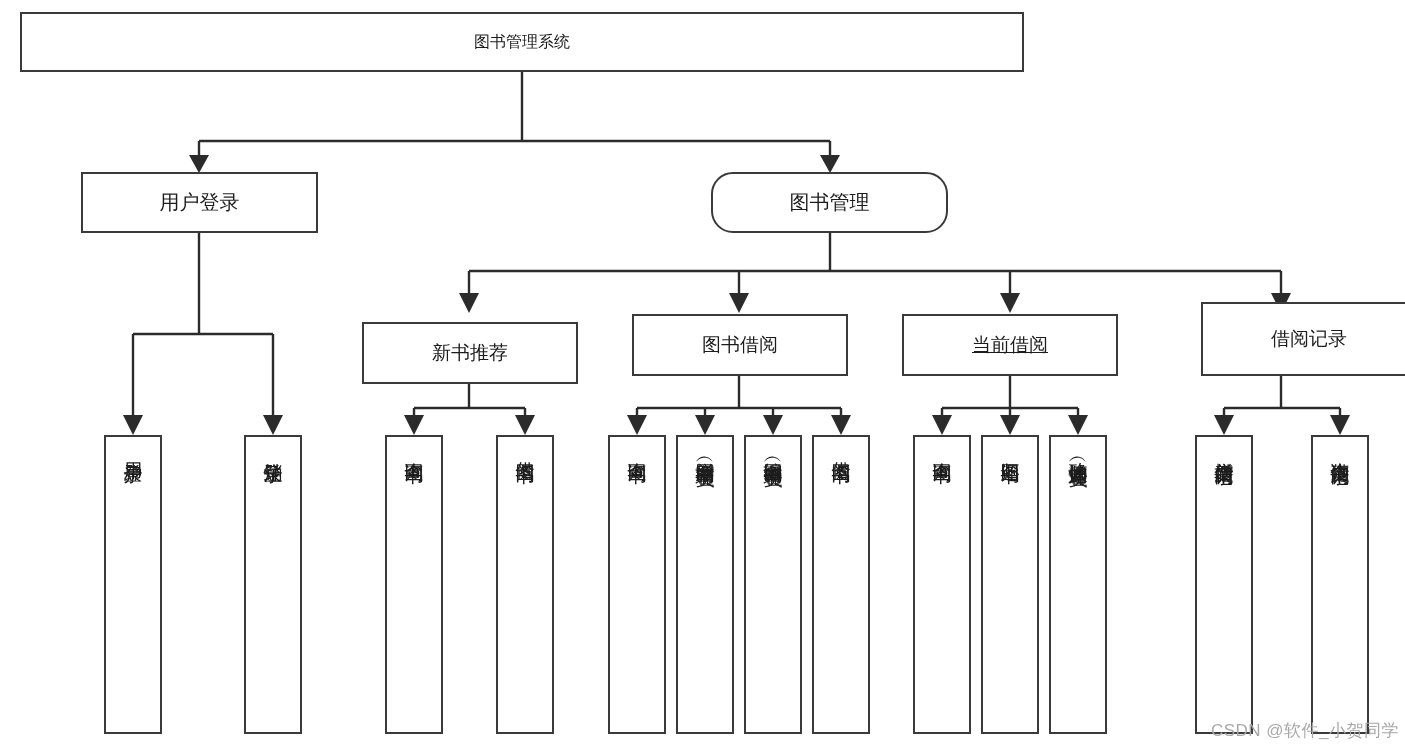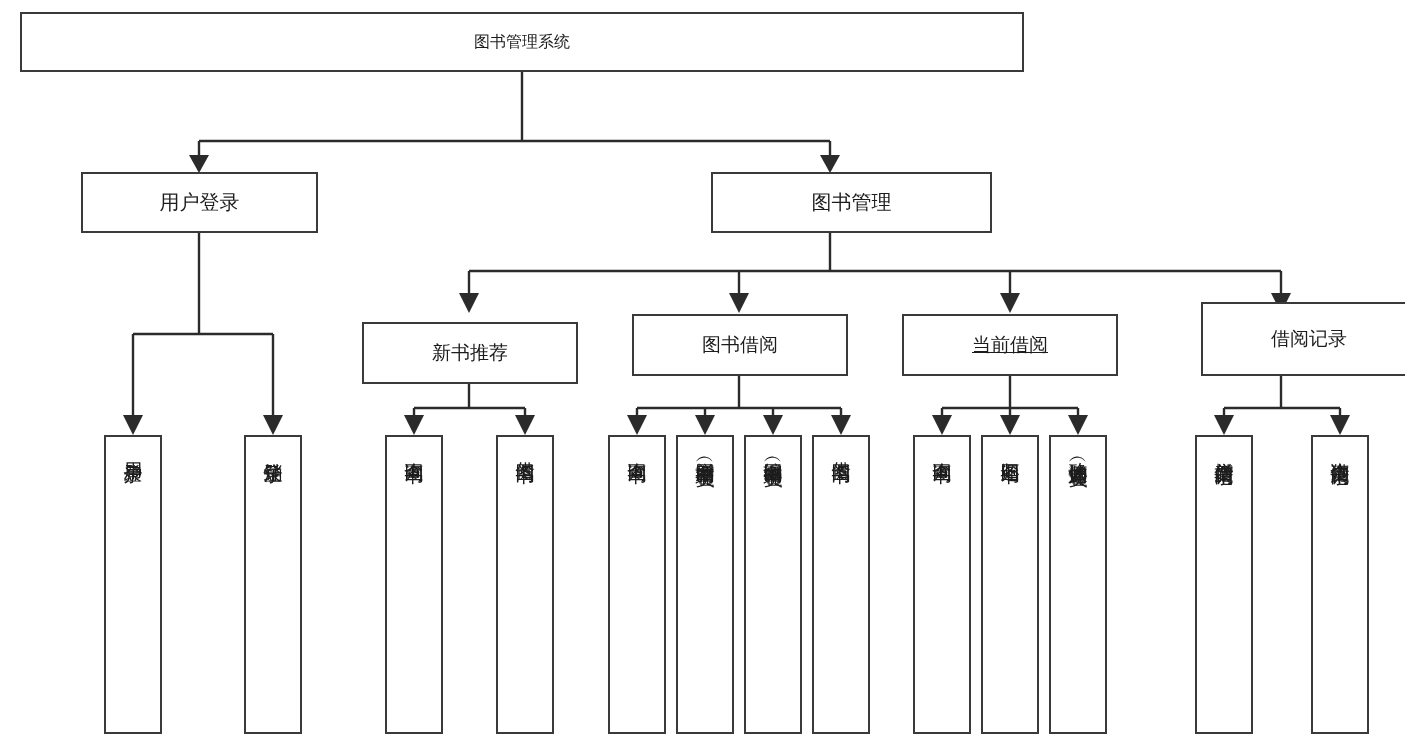--- a/index.html
+++ b/index.html
@@ -152,21 +152,21 @@
     <polygon points="1330,415 1350,415 1340,435"></polygon>
   </svg>
 
   <div class="node root" style="left:20px; top:12px; width:1004px; height:60px;">
     <span>图书管理系统</span>
   </div>
 
   <div class="node level2" style="left:81px; top:172px; width:237px; height:61px;">
     <span>用户登录</span>
   </div>
-  <div class="node level2" style="left:711px; top:172px; width:281px; height:61px;">
+  <div class="node level2" style="left:711px; top:172px; width:237px; height:61px;border-radius:22px;">
     <span>图书管理</span>
   </div>
 
   <div class="node level3" style="left:362px; top:314px; width:216px; height:62px;margin-top:8px;">
     <span>新书推荐</span>
   </div>
   <div class="node level3" style="left:632px; top:314px; width:216px; height:62px;">
     <span>图书借阅</span>
   </div>
   <div class="node level3" style="left:902px; top:314px; width:216px; height:62px;text-decoration:underline;">
@@ -213,14 +213,15 @@
     <span class="vtext">确认归还（管理员）</span>
   </div>
 
   <div class="node leaf" style="left:1195px; top:435px; width:58px; height:299px;">
     <span class="vtext">新增借阅记录</span>
   </div>
   <div class="node leaf" style="left:1311px; top:435px; width:58px; height:299px;">
     <span class="vtext">查询借阅记录</span>
   </div>
 
+  <div id="watermark">CSDN @软件_小贺同学</div>
 
 </div>
 
 </body></html>

